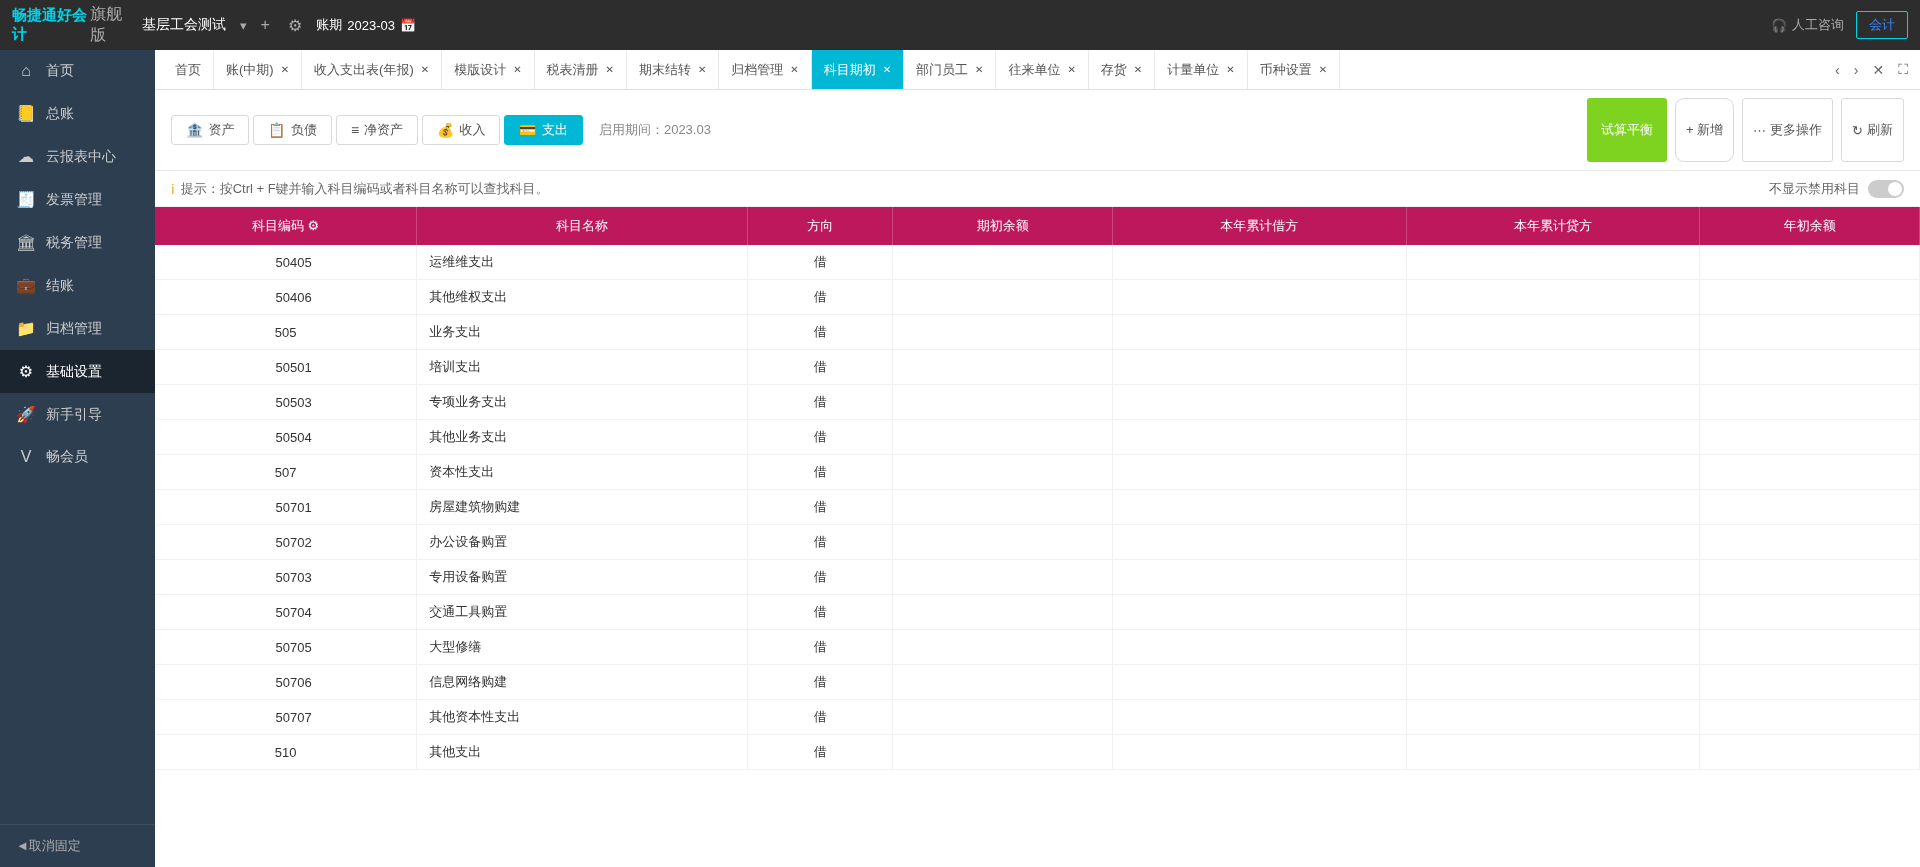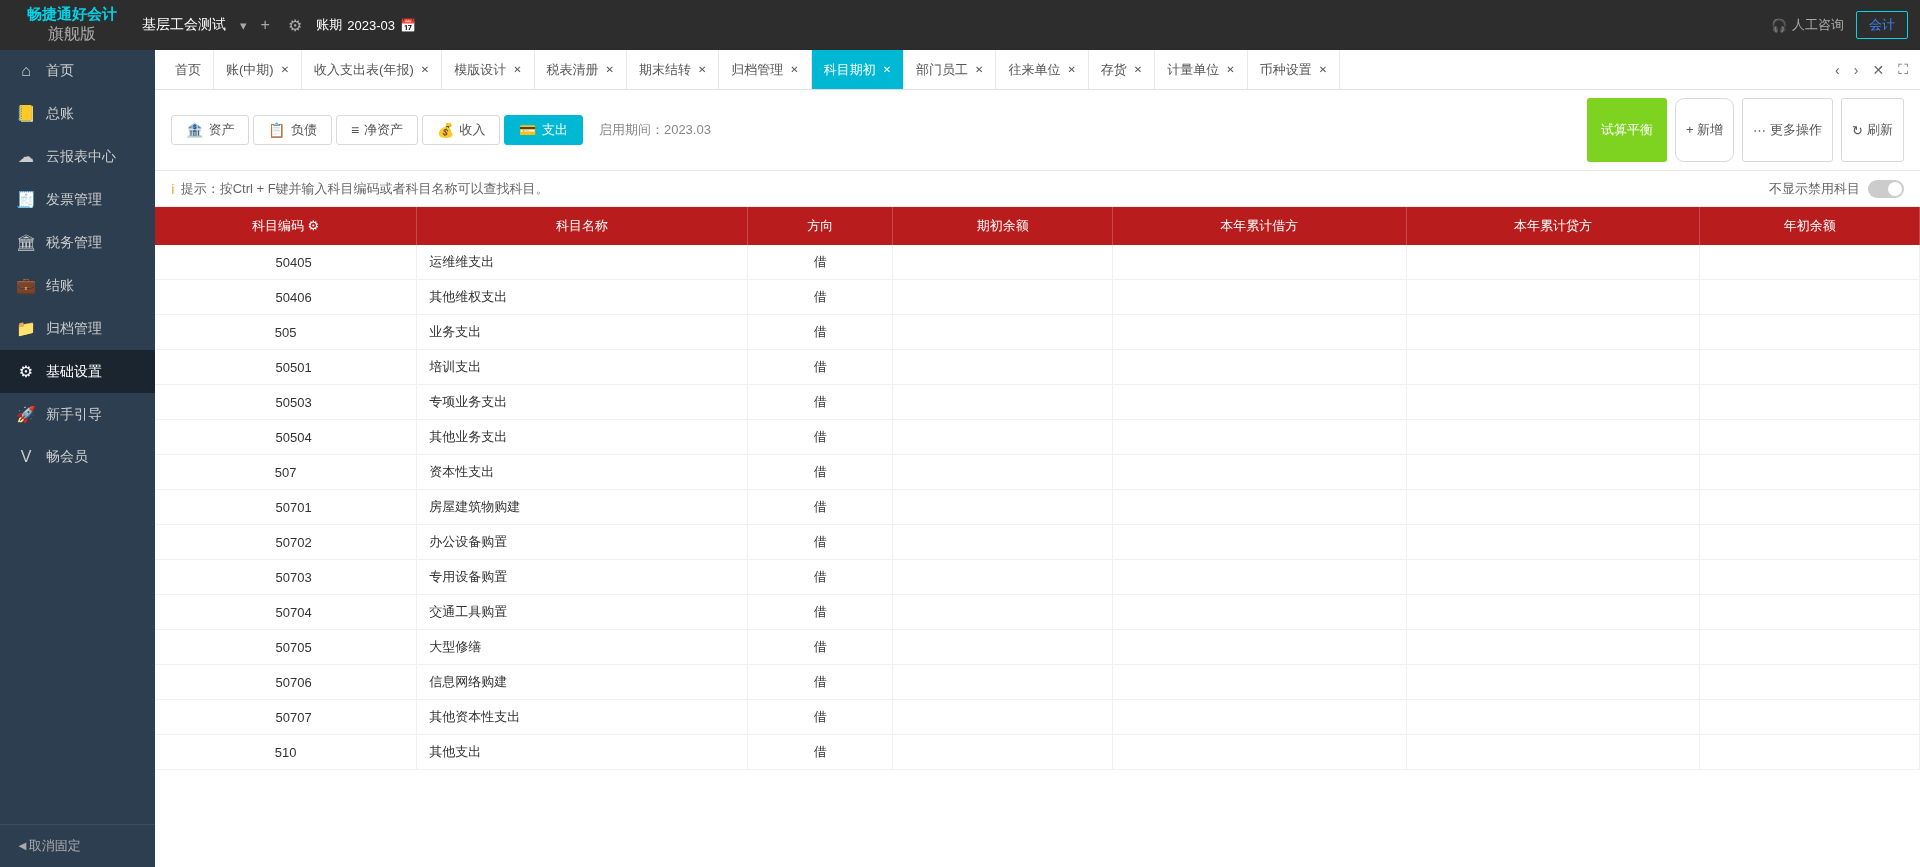--- a/index.html
+++ b/index.html
@@ -1,20 +1,20 @@
 <!DOCTYPE html>
 <html><head>
   <meta charset="utf-8">
   <style>
     * { margin: 0; padding: 0; box-sizing: border-box; }
     body { font-family: 'Microsoft YaHei', '微软雅黑', sans-serif; font-size: 13px; background: #f0f2f5; width: 1920px; height: 867px; overflow: hidden; }
 
     
     .top-bar { display: flex; align-items: center; height: 50px; background: #2d2d2d; padding: 0 12px; gap: 10px; }
-    .logo-area { display: flex; flex-direction: column; align-items: center; width: 120px; }
+    .logo-area { display: flex; flex-direction: row; align-items: center; width: 120px; }
     .logo-title { color: #00d4e8; font-size: 15px; font-weight: bold; }
     .logo-sub { color: #aaa; font-size: 16px; }
     .project-name { color: #fff; font-size: 14px; }
     .top-icon-btn { background: none; border: none; color: #aaa; cursor: pointer; font-size: 16px; padding: 4px; }
     .account-period { color: #fff; font-size: 13px; display: flex; align-items: center; gap: 5px; }
     .period-icon { color: #00d4e8; }
     .top-bar-right { margin-left: auto; display: flex; align-items: center; gap: 12px; }
     .customer-service { color: #aaa; font-size: 13px; display: flex; align-items: center; gap: 4px; cursor: pointer; }
     .account-btn { background: none; border: 1px solid #00d4e8; color: #3b82f6; padding: 4px 12px; cursor: pointer; font-size: 13px; border-radius: 2px; }
     .dropdown-arrow { color: #aaa; margin-left: 4px; }
@@ -59,21 +59,21 @@
     .hint-bar { display: flex; align-items: center; padding: 8px 16px; background: #fff; gap: 6px; border-bottom: 1px solid #eee; }
     .hint-icon { color: #f5a623; font-size: 14px; }
     .hint-text { color: #666; font-size: 13px; }
     .toggle-disabled { margin-left: auto; display: flex; align-items: center; gap: 8px; font-size: 13px; color: #666; }
     .toggle-switch { width: 36px; height: 18px; background: #ccc; border-radius: 9px; position: relative; cursor: pointer; }
     .toggle-knob { width: 14px; height: 14px; background: #fff; border-radius: 50%; position: absolute; top: 2px; right: 2px; }
 
     
     .table-container { flex: 1; overflow-y: auto; background: #fff; margin: 0; }
     .data-table { width: 100%; border-collapse: collapse; }
-    .data-table thead tr { background: #b91c1c; color: #fff; }
+    .data-table thead tr { background: #be185d; color: #fff; }
     .data-table thead th { padding: 10px 12px; font-size: 13px; font-weight: normal; text-align: center; border-right: 1px solid rgba(255,255,255,0.2); white-space: nowrap; }
     .data-table thead th:first-child { text-align: center; }
     .data-table tbody tr { border-bottom: 1px solid #f0f0f0; }
     .data-table tbody td { padding: 8px 12px; font-size: 13px; color: #333; text-align: center; border-right: 1px solid #f0f0f0; }
     .data-table tbody td.name-col { text-align: left; }
     .data-table tbody tr.parent-row td { font-weight: normal; }
     .data-table tbody tr.child-row td.code-col { padding-left: 24px; }
 
     
     .table-container::-webkit-scrollbar { width: 8px; }

